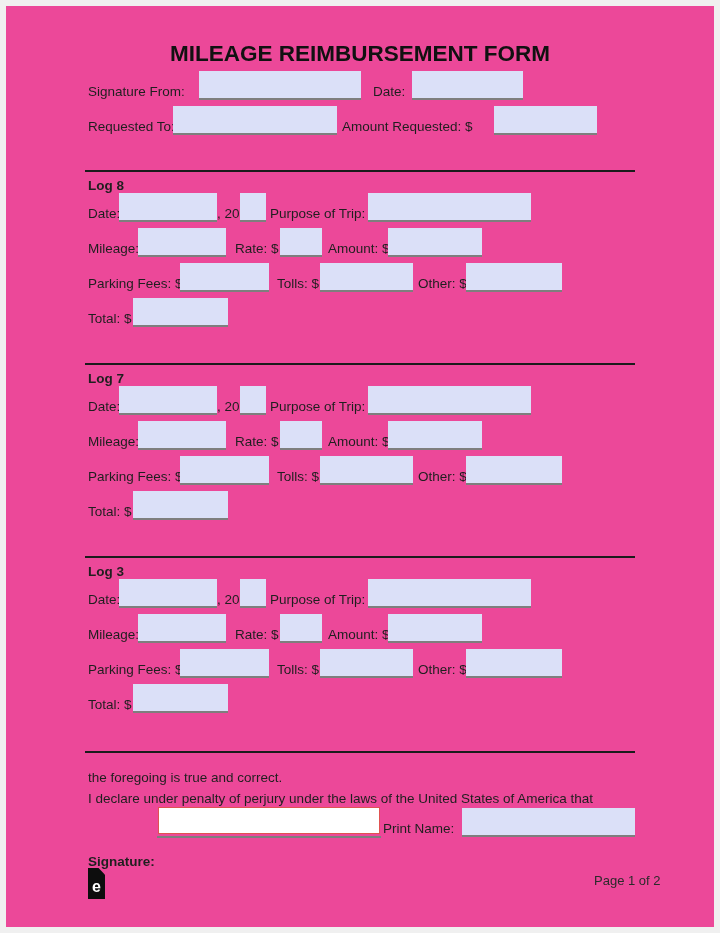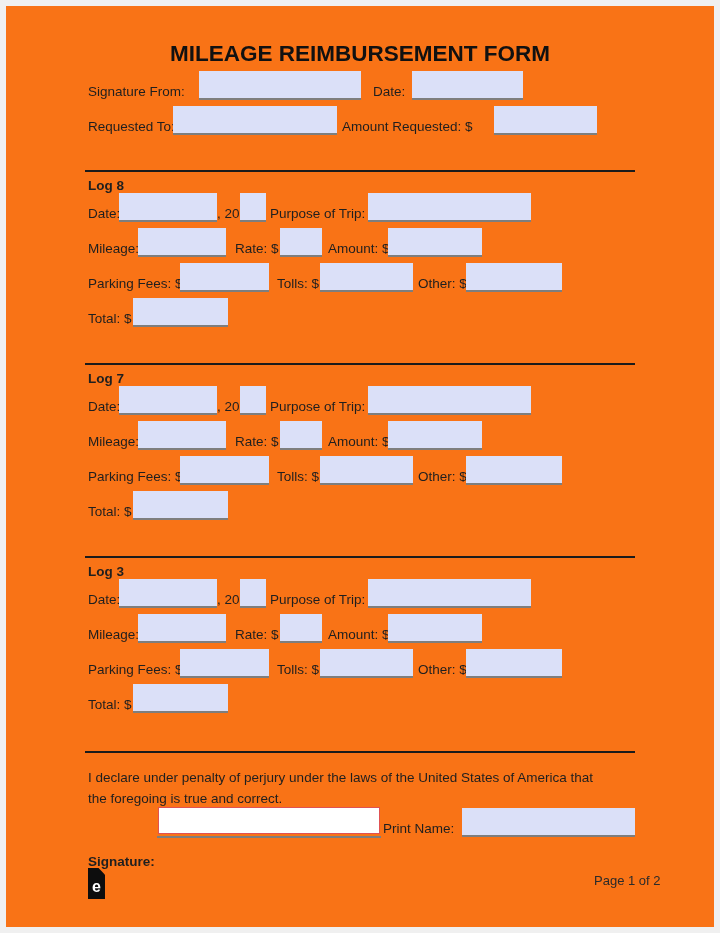--- a/index.html
+++ b/index.html
@@ -5,21 +5,21 @@
   :root{
     --field-bg:#dbe0f8;
     --underline:#7e7e7e;
     --rule:#1b1b1b;
     --signature-border:#e05252;
     --text:#1f1f1f;
     --page-edge:#f0f0f0;
   }
   html,body{margin:0;padding:0;background:#fff;}
   body{font-family:"Liberation Sans",sans-serif;color:var(--text);}
-  .page{position:relative;width:720px;height:933px;background:#f97316;overflow:hidden;}
+  .page{position:relative;width:720px;height:933px;background:#ec4899;overflow:hidden;}
   .edge-frame{position:absolute;inset:0;border:6px solid var(--page-edge);pointer-events:none;z-index:50;}
   .title{position:absolute;top:41px;left:0;width:720px;text-align:center;
          font-size:22.5px;font-weight:bold;line-height:26px;color:#111;}
   .lbl{position:absolute;font-size:13.5px;line-height:17px;color:var(--text);white-space:nowrap;}
   .bold{font-weight:bold;}
   .fld{position:absolute;height:29px;background:var(--field-bg);border:none;
        border-bottom:2px solid var(--underline);box-sizing:border-box;
        font:13.5px "Liberation Sans",sans-serif;color:var(--text);padding:0 3px;
        border-radius:0;outline:none;}
   .rule{position:absolute;left:85px;width:550px;height:2px;background:var(--rule);}
@@ -127,22 +127,22 @@
   <div class="lbl" style="left:277px;top:661px;">Tolls: $</div>
   <input class="fld" style="left: 320px; top: 649px; width: 93px;">
   <div class="lbl" style="left:418px;top:661px;">Other: $</div>
   <input class="fld" style="left: 466px; top: 649px; width: 96px;">
 
   <div class="lbl" style="left:88px;top:696px;">Total: $</div>
   <input class="fld" style="left: 133px; top: 684px; width: 95px;">
 
   <div class="rule" style="top:751px;"></div>
   <div class="decl">
+    <div>the foregoing is true and correct.</div>
     <div>I declare under penalty of perjury under the laws of the United States of America that</div>
-    <div>the foregoing is true and correct.</div>
   </div>
 
   <div class="lbl bold" style="left:88px;top:817px;margin-top:36px;">Signature:</div>
   <input class="sig-box" style="">
   <div class="sig-underline"></div>
   <div class="lbl" style="left:383px;top:820px;">Print Name:</div>
   <input class="fld" style="left: 462px; top: 808px; width: 173px;">
 
   <div class="logo">
     <span>e</span>

